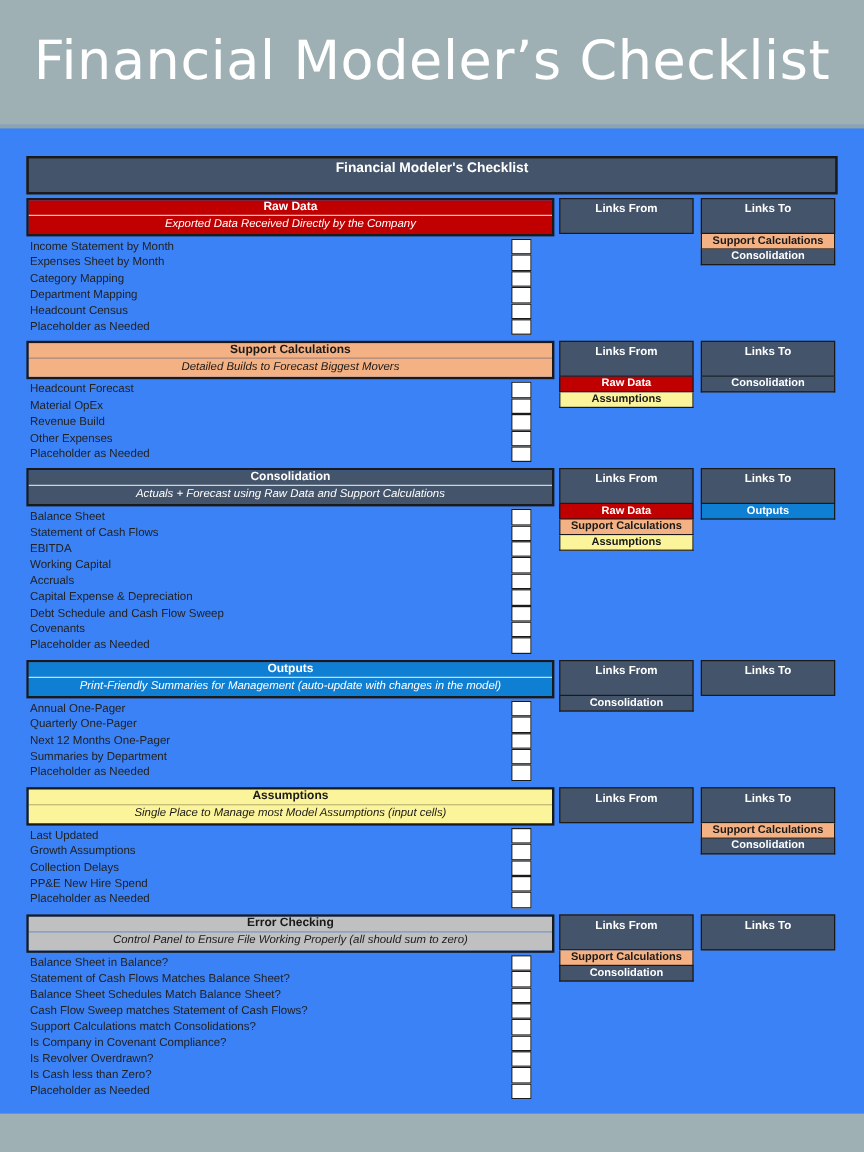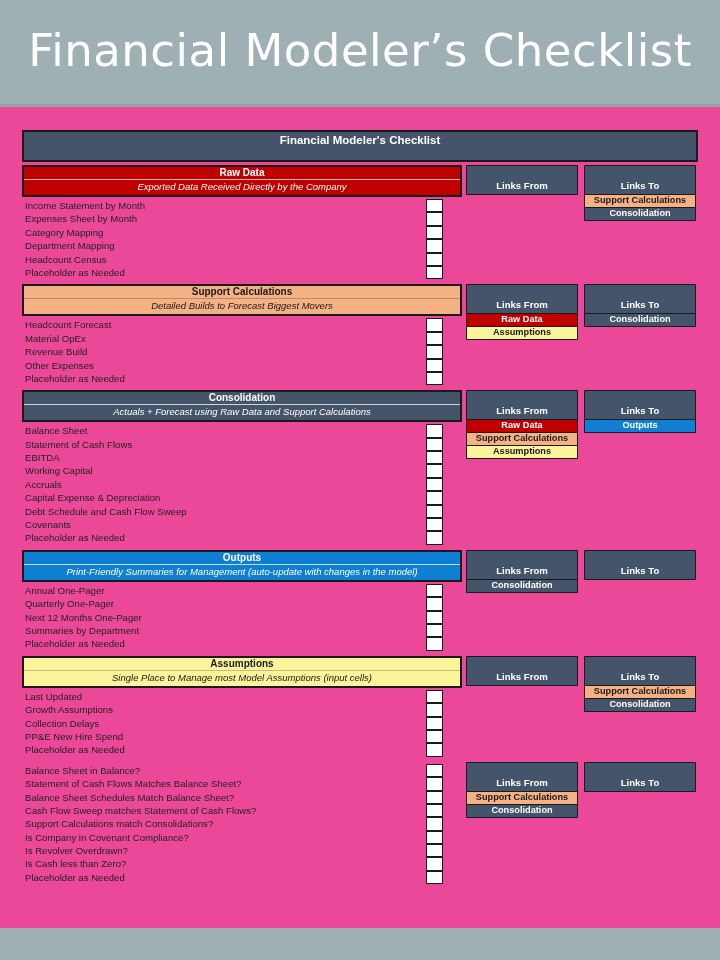--- a/index.html
+++ b/index.html
@@ -2,21 +2,21 @@
 <html><head>
 <meta charset="utf-8">
 <style>
   * { box-sizing: border-box; margin: 0; padding: 0; }
   html, body {
     width: 720px; height: 960px;
     background: #ffffff;
     font-family: "Liberation Sans", sans-serif;
     overflow: hidden;
   }
-  .page { position: relative; width: 720px; height: 960px; background: #ec4899; }
+  .page { position: relative; width: 720px; height: 960px; background: #3b82f6; }
 
   
   .band-top {
     position: absolute; left: 0; top: 0; width: 720px; height: 104px;
     background: #9fb0b5;
   }
   .band-top-edge {
     position: absolute; left: 0; top: 104px; width: 720px; height: 3px;
     background: #8fa3a9;
   }
@@ -113,21 +113,21 @@
 
   .link-head {
     height: 30px;
     background: #44546a;
     border: 1.6px solid #1a1a1a;
     color: #ffffff;
     font-size: 9.6px;
     font-weight: bold;
     text-align: center;
     display: flex; align-items: flex-end; justify-content: center;
-    padding-bottom: 3px;
+    padding-bottom: 14px;
   }
   .chip {
     height: 13px; line-height: 11px;
     font-size: 9.2px; font-weight: bold;
     text-align: center;
     border: 1.4px solid #1a1a1a;
     border-top: none;
   }
   .chip-navy   { background:#44546a; color:#ffffff; }
   .chip-red    { background:#c00000; color:#ffffff; }
@@ -265,20 +265,24 @@
             <div class="link-head">Links From</div>
           </div>
           <div class="links links-to">
             <div class="link-head">Links To</div>
             <div class="chip chip-orange">Support Calculations</div>
             <div class="chip chip-navy">Consolidation</div>
           </div>
         </div>
         <div class="block" style="margin-bottom: 5px;">
           <div class="left-col">
+            <div class="sec-head sec-gray">
+              <div class="sec-title">Error Checking</div>
+              <div class="sec-sub">Control Panel to Ensure File Working Properly (all should sum to zero)</div>
+            </div>
             <div class="rows">
               <div class="row"><span>Balance Sheet in Balance?</span><div class="chk"></div></div>
               <div class="row"><span>Statement of Cash Flows Matches Balance Sheet?</span><div class="chk"></div></div>
               <div class="row"><span>Balance Sheet Schedules Match Balance Sheet?</span><div class="chk"></div></div>
               <div class="row"><span>Cash Flow Sweep matches Statement of Cash Flows?</span><div class="chk"></div></div>
               <div class="row"><span>Support Calculations match Consolidations?</span><div class="chk"></div></div>
               <div class="row"><span>Is Company in Covenant Compliance?</span><div class="chk"></div></div>
               <div class="row"><span>Is Revolver Overdrawn?</span><div class="chk"></div></div>
               <div class="row"><span>Is Cash less than Zero?</span><div class="chk"></div></div>
               <div class="row ph"><span>Placeholder as Needed</span><div class="chk"></div></div>

